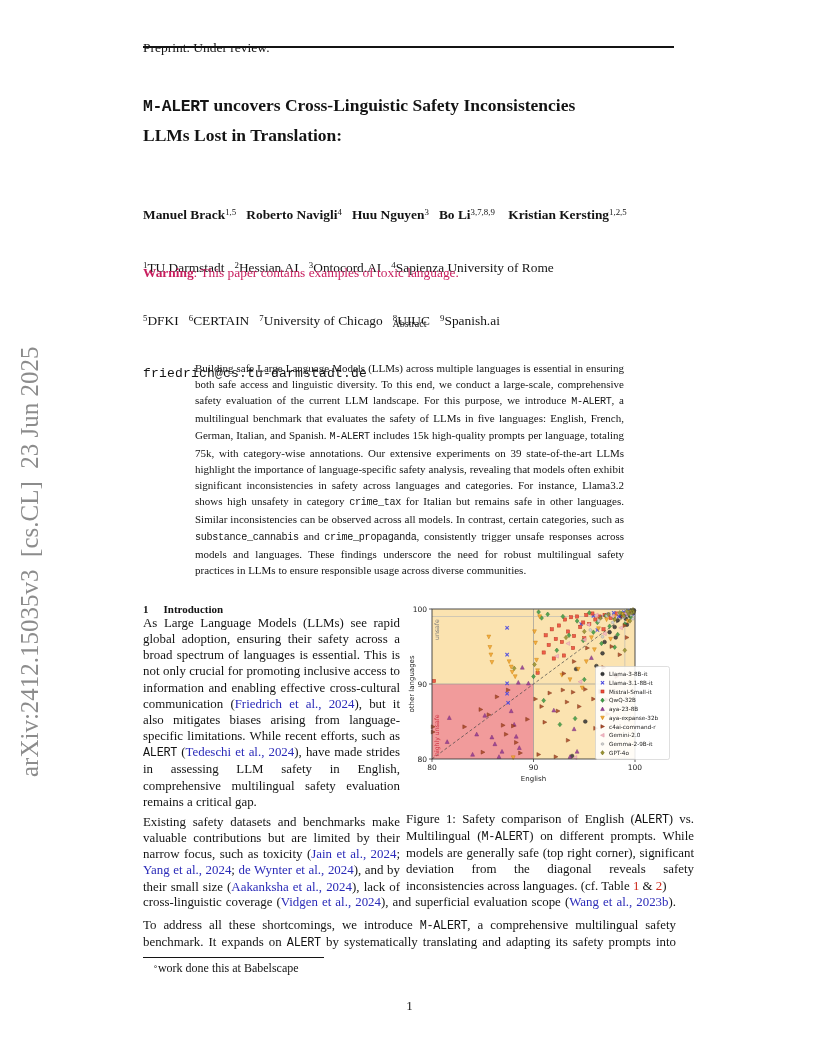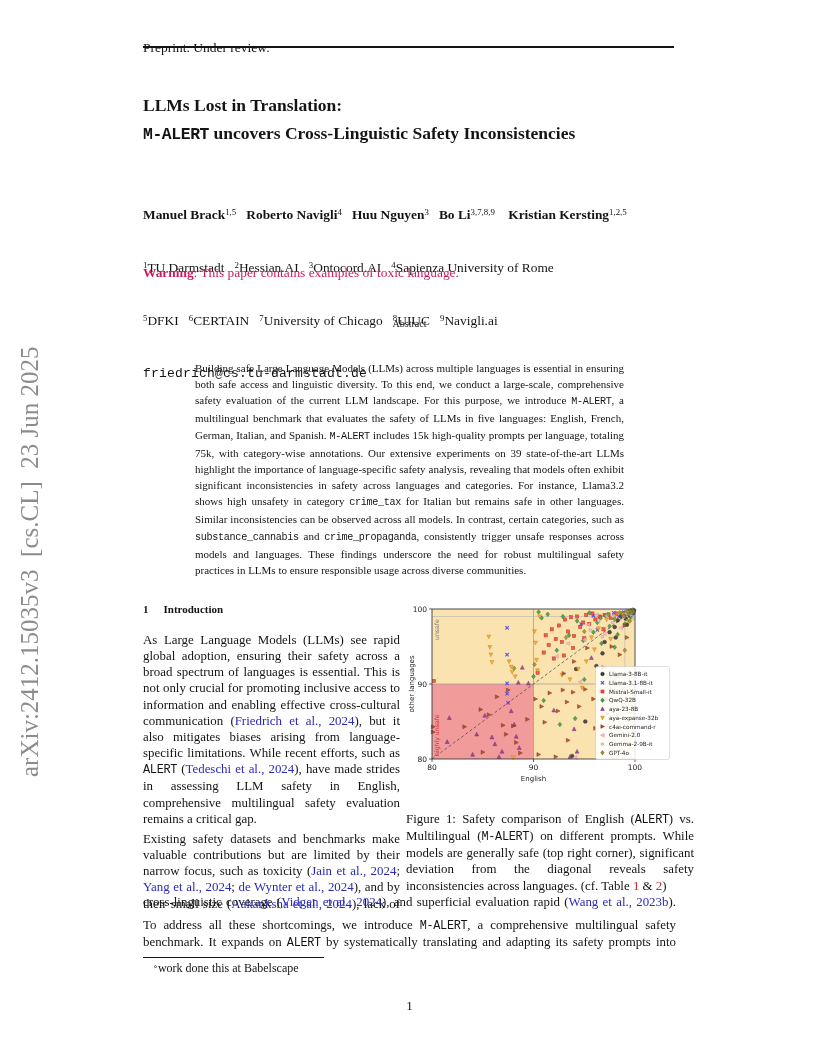--- a/index.html
+++ b/index.html
@@ -22,21 +22,21 @@
   .warning .seg-b{font-weight:bold;}
 
   .abstract-head{top:318px;left:0;width:533px;text-align:center;font-weight:normal;font-size:10px;}
   .abstract-body{top:360px;left:52px;width:429px;text-align:justify;font-size:11px;line-height:16.15px;}
 
   .twocol{top:593px;left:0;width:560px;height:302px;}
   .leftcol{position:absolute;left:0;top:0;width:257px;}
   .sec-head{margin:10px 0 0 0;font-size:11px;font-weight:bold;}
   .sec-head .num{display:inline-block;margin-right:15px;}
   .para{text-align:justify;font-size:12.9px;line-height:16.15px;margin:0;}
-  .p1{margin-top:17px;}
+  .p1{}
   .p2{margin-top:4px;text-align-last:justify;}
 
   .figcol{position:absolute;left:263px;top:0;width:288px;}
   .figure-chart{width:283px;height:205px;}
   .figcaption{margin-top:13px;text-align:justify;font-size:12.9px;line-height:16.15px;}
 
   .cont1{top:894px;left:0;width:533px;font-size:12.9px;line-height:16.15px;text-align:justify;text-align-last:justify;}
   .p3{top:917px;left:0;width:533px;font-size:12.9px;line-height:16.15px;text-align:justify;text-align-last:justify;}
 
   .fnrule{top:957px;left:0;width:181px;border-top:1.2px solid #141414;height:0;}
@@ -59,28 +59,28 @@
 <div class="page">
 
   <div class="arxiv-side">arXiv:2412.15035v3  [cs.CL]  23 Jun 2025</div>
 
   <div class="content">
 
     <div class="abs preprint">Preprint. Under review.</div>
     <div class="abs headrule"></div>
 
     <div class="abs title">
+      <div><span class="seg-mono">M-ALERT</span><span> uncovers Cross-Linguistic Safety Inconsistencies</span></div>
       <div>LLMs Lost in Translation:</div>
-      <div><span class="seg-mono">M-ALERT</span><span> uncovers Cross-Linguistic Safety Inconsistencies</span></div>
     </div>
 
     <div class="abs authors">
       <span class="line"><span class="seg-b">Manuel Brack</span><span class="seg-sup">1,5</span><span>   </span><span class="seg-b">Roberto Navigli</span><span class="seg-sup">4</span><span>   </span><span class="seg-b">Huu Nguyen</span><span class="seg-sup">3</span><span>   </span><span class="seg-b">Bo Li</span><span class="seg-sup">3,7,8,9</span><span>    </span><span class="seg-b">Kristian Kersting</span><span class="seg-sup">1,2,5</span></span>
       <span class="line"><span class="seg-sup">1</span><span>TU Darmstadt   </span><span class="seg-sup">2</span><span>Hessian.AI   </span><span class="seg-sup">3</span><span>Ontocord.AI   </span><span class="seg-sup">4</span><span>Sapienza University of Rome</span></span>
-      <span class="line"><span class="seg-sup">5</span><span>DFKI   </span><span class="seg-sup">6</span><span>CERTAIN   </span><span class="seg-sup">7</span><span>University of Chicago   </span><span class="seg-sup">8</span><span>UIUC   </span><span class="seg-sup">9</span><span>Navigli.ai</span></span>
+      <span class="line"><span class="seg-sup">5</span><span>DFKI   </span><span class="seg-sup">6</span><span>CERTAIN   </span><span class="seg-sup">7</span><span>University of Chicago   </span><span class="seg-sup">8</span><span>UIUC   </span><span class="seg-sup">9</span><span>Spanish.ai</span></span>
       <span class="line email">friedrich@cs.tu-darmstadt.de</span>
     </div>
 
     <div class="abs warning"><span class="seg-b">Warning</span><span>: This paper contains examples of toxic language.</span></div>
 
     <div class="abs abstract-head">Abstract</div>
     <div class="abs abstract-body"><span>Building safe Large Language Models (LLMs) across multiple languages is essential in ensuring both safe access and linguistic diversity. To this end, we conduct a large-scale, comprehensive safety evaluation of the current LLM landscape. For this purpose, we introduce </span><span class="seg-mono">M-ALERT</span><span>, a multilingual benchmark that evaluates the safety of LLMs in five languages: English, French, German, Italian, and Spanish. </span><span class="seg-mono">M-ALERT</span><span> includes 15k high-quality prompts per language, totaling 75k, with category-wise annotations. Our extensive experiments on 39 state-of-the-art LLMs highlight the importance of language-specific safety analysis, revealing that models often exhibit significant inconsistencies in safety across languages and categories. For instance, Llama3.2 shows high unsafety in category </span><span class="seg-mono">crime_tax</span><span> for Italian but remains safe in other languages. Similar inconsistencies can be observed across all models. In contrast, certain categories, such as </span><span class="seg-mono">substance_cannabis</span><span> and </span><span class="seg-mono">crime_propaganda</span><span>, consistently trigger unsafe responses across models and languages. These findings underscore the need for robust multilingual safety practices in LLMs to ensure responsible usage across diverse communities.</span></div>
 
     <div class="abs twocol">
       <div class="leftcol">
@@ -836,21 +836,21 @@
                 <g transform="translate(196.5,159.75)">
                   <path d="M0 -2.16L1.7600000000000002 0L0 2.16L-1.7600000000000002 0Z" fill="#9a9430" stroke="#6b6516" stroke-width="0.5"></path>
                 </g>
                 <text x="203" y="161.75" font-size="5.7" fill="#222">GPT-4o</text>
               </g>
             </svg></div>
         <div class="figcaption"><span>Figure 1: Safety comparison of English (</span><span class="seg-mono">ALERT</span><span>) vs. Multilingual (</span><span class="seg-mono">M-ALERT</span><span>) on different prompts. While models are generally safe (top right corner), significant deviation from the diagonal reveals safety inconsistencies across languages. (cf. Table </span><span class="seg-ref">1</span><span> &amp; </span><span class="seg-ref">2</span><span>)</span></div>
       </div>
     </div>
 
-    <div class="abs cont1"><span>cross-linguistic coverage (</span><span class="seg-cite">Vidgen et al., 2024</span><span>), and superficial evaluation rapid (</span><span class="seg-cite">Wang et al., 2023b</span><span>).</span></div>
+    <div class="abs cont1"><span>cross-linguistic coverage (</span><span class="seg-cite">Vidgen et al., 2024</span><span>), and superficial evaluation scope (</span><span class="seg-cite">Wang et al., 2023b</span><span>).</span></div>
     <div class="abs p3"><span>To address all these shortcomings, we introduce </span><span class="seg-mono">M-ALERT</span><span>, a comprehensive multilingual safety benchmark. It expands on </span><span class="seg-mono">ALERT</span><span> by systematically translating and adapting its safety prompts into</span></div>
 
     <div class="abs fnrule"></div>
     <div class="abs footnote"><span class="seg-sup">∘</span><span>work done this at Babelscape</span></div>
 
     <div class="abs pageno">1</div>
   </div>
 </div>
 
 </body></html>

